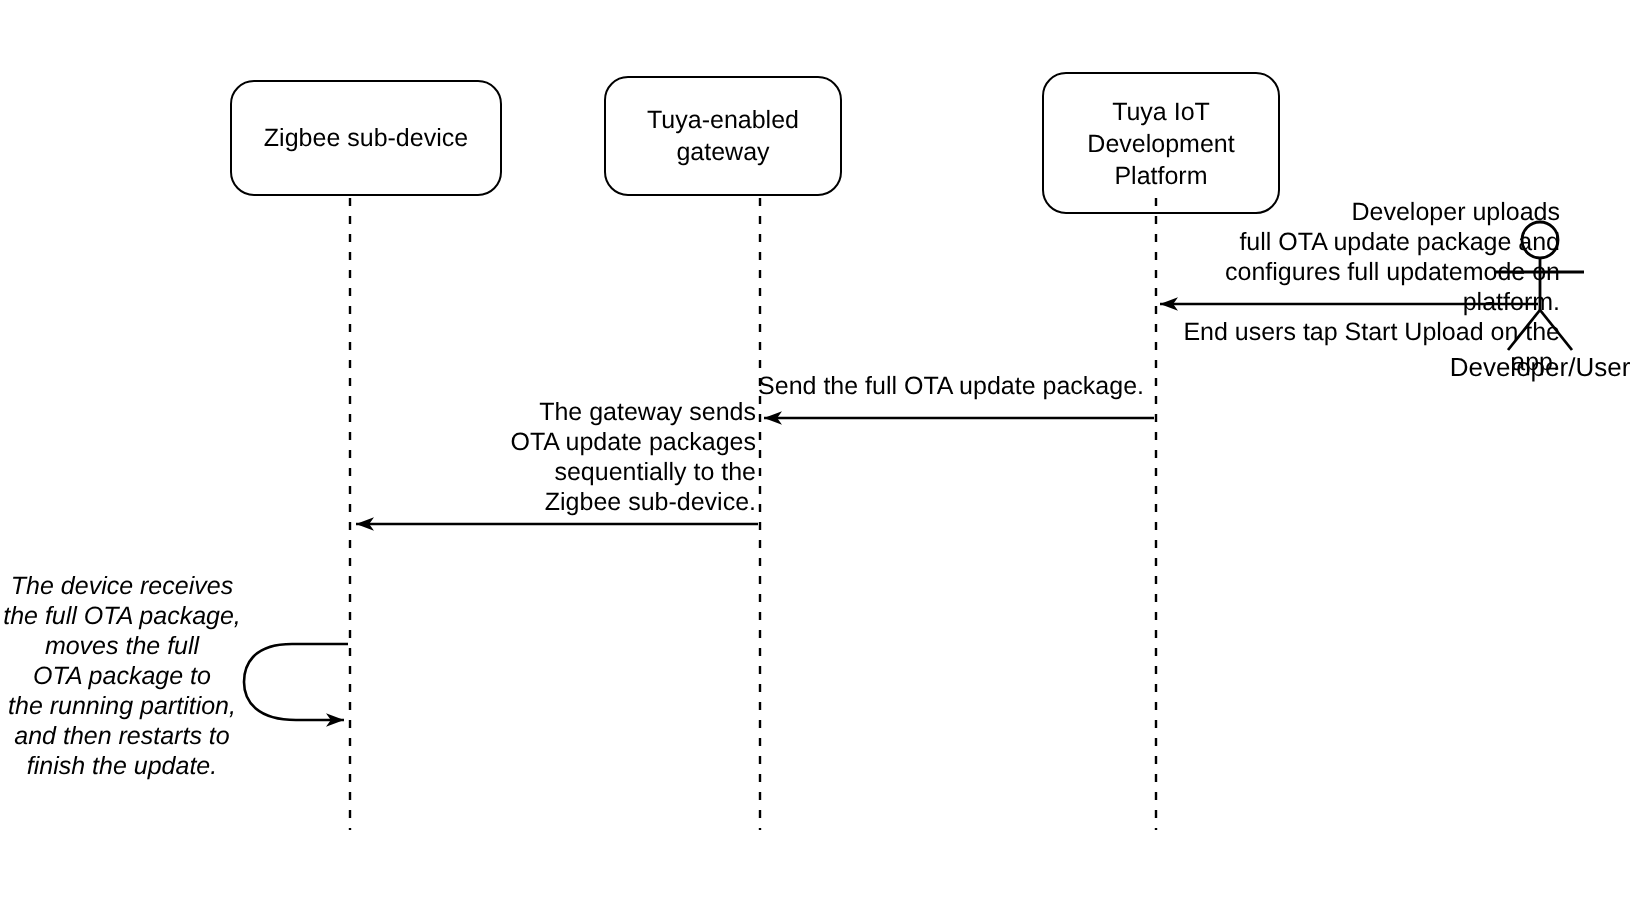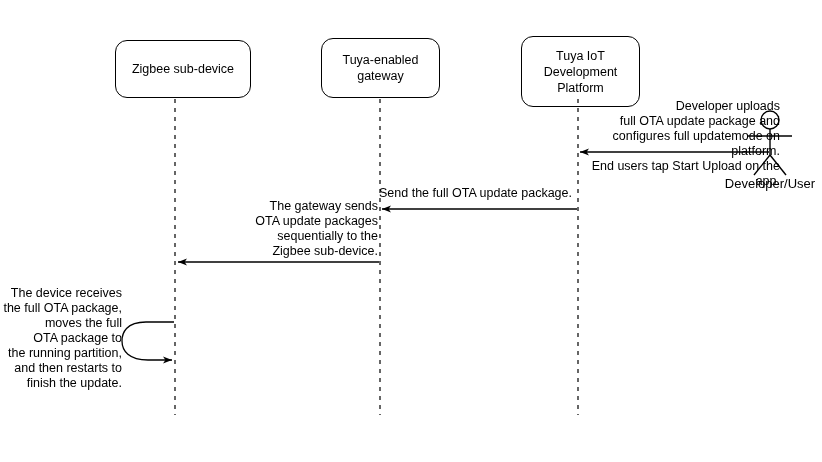--- a/index.html
+++ b/index.html
@@ -42,40 +42,40 @@
   }
   .lifebox span { display: block; padding: 0 6px; }
   .msg-label {
     position: absolute;
     font-size: 12.5px;
     line-height: 15px;
     color: #000000;
     white-space: pre-line;
   }
   .msg-label.center { text-align: right; }
-  .msg-label.right  { text-align: right; }
+  .msg-label.right  { text-align: center; font-style: italic; }
   .actor-label {
     position: absolute;
     font-size: 13px;
     line-height: 16px;
     text-align: center;
     color: #000000;
     white-space: nowrap;
   }
 </style>
 </head>
 <body>
 
 <div id="canvas">
 
   <div class="lifebox" style="left:115px; top:40px; width:136px; height:58px;">
     <span>Zigbee sub-device</span>
   </div>
 
-  <div class="lifebox" style="left:321px; top:38px; width:119px; height:60px;">
+  <div class="lifebox" style="left:302px; top:38px; width:119px; height:60px;">
     <span>Tuya-enabled
 gateway</span>
   </div>
 
   <div class="lifebox" style="left:521px; top:36px; width:119px; height:71px;">
     <span>Tuya IoT
 Development
 Platform</span>
   </div>
 

